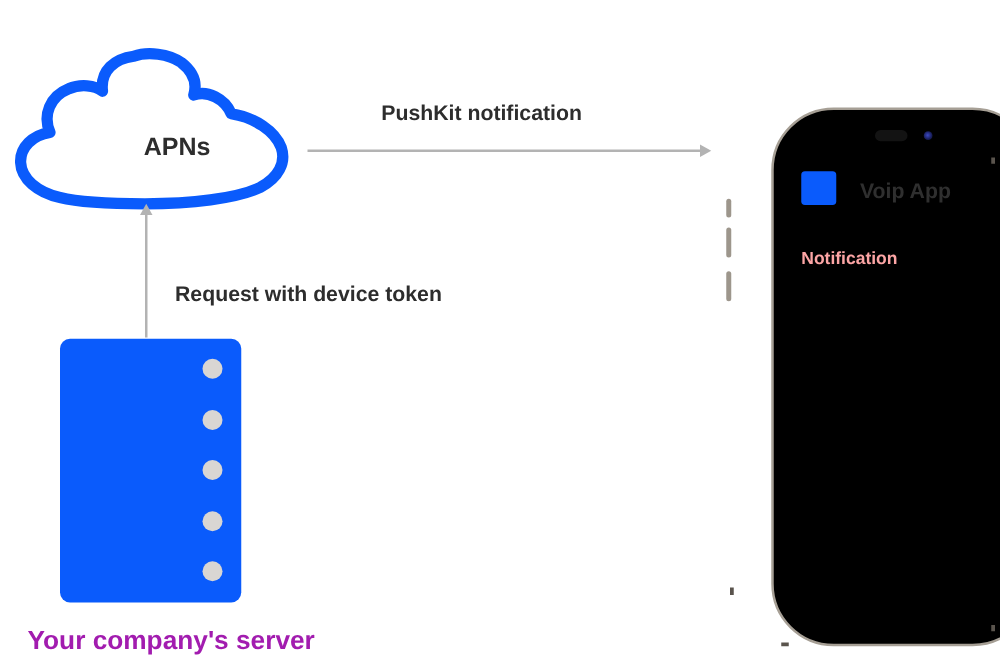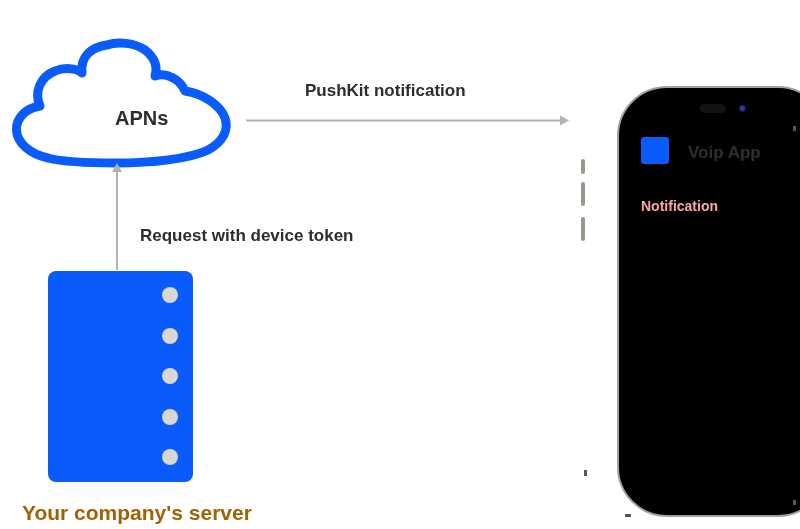--- a/index.html
+++ b/index.html
@@ -17,21 +17,21 @@
   .label {
     position: absolute;
     color: #2d2d2d;
     font-weight: 700;
     white-space: nowrap;
     line-height: 1.1;
   }
   .apns-label      { left: 99px;  top: 107px; font-size: 20px; margin-left: 16px; }
   .pushkit-label   { left: 305px; top: 82px;  font-size: 17px; }
   .request-label   { left: 128px; top: 227px; font-size: 17px; margin-left: 12px; }
-  .server-caption  { left: 22px;  top: 501px; font-size: 21px; color: #a16207; }
+  .server-caption  { left: 22px;  top: 501px; font-size: 21px; color: #a21caf; }
 
   
   .server {
     position: absolute;
     left: 48px; top: 271px;
     width: 145px; height: 211px;
     background: #0a5bfc;
     border-radius: 8px;
   }
   .server-leds {

